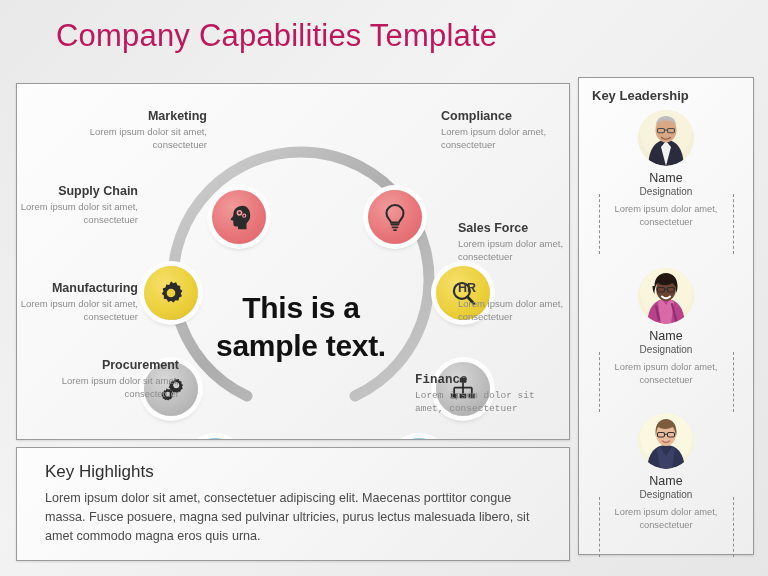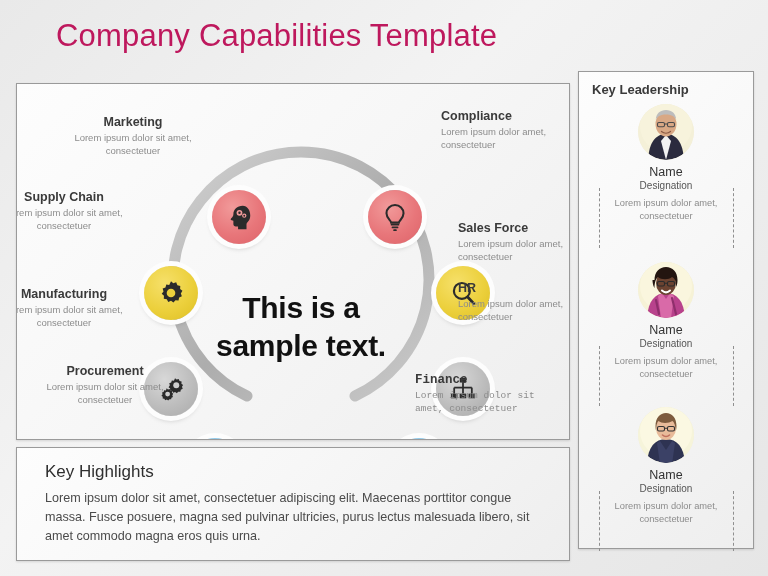--- a/index.html
+++ b/index.html
@@ -20,41 +20,41 @@
 
   
   .panel{
     position:absolute;
     background:linear-gradient(135deg,#fdfdfd 0%,#f7f7f7 45%,#eeeeee 100%);
     border:1px solid #9a9a9a;
     box-shadow:0 1px 2px rgba(0,0,0,.12);
   }
   #main-panel{left:16px;top:83px;width:552px;height:355px;overflow:hidden;}
   #highlights-panel{left:16px;top:447px;width:552px;height:112px;}
-  #leadership-panel{left:578px;top:71px;width:174px;height:476px;}
+  #leadership-panel{left:578px;top:77px;width:174px;height:476px;}
 
   
   .diagram{position:absolute;inset:0;}
   .arc-svg{position:absolute;left:0;top:0;}
 
   .node{position:absolute;width:54px;height:54px;border-radius:50%;
         display:flex;align-items:center;justify-content:center;
         box-shadow:0 0 0 5px #fdfdfd, 0 3px 6px rgba(0,0,0,.33);
   }
   .node svg{display:block;}
   .node-red{background:radial-gradient(circle at 38% 32%,#f19a9a 0%,#e8767a 55%,#dd6268 100%);}
   .node-yellow{background:radial-gradient(circle at 38% 32%,#f6e06a 0%,#ecd03c 55%,#ddbe22 100%);}
   .node-gray{background:radial-gradient(circle at 38% 32%,#d8d8d8 0%,#bdbdbd 55%,#a9a9a9 100%);}
   .node-blue{background:radial-gradient(circle at 38% 32%,#aad8f0 0%,#82c3e8 55%,#68b4e0 100%);}
 
   .label{position:absolute;width:148px;}
   .label .lbl-title{font-size:12.5px;font-weight:bold;color:#3a3a3a;line-height:15px;}
   .label .lbl-body{font-size:9.5px;color:#8c8c8c;line-height:12.5px;margin-top:2px;}
   .label.right{text-align:left;}
-  .label.left{text-align:center;margin-top:6px;}
+  .label.left{text-align:right;}
 
   .center-text{
     position:absolute;left:186px;top:205px;width:196px;
     text-align:center;font-size:30px;font-weight:bold;color:#111;
     line-height:38px;letter-spacing:-.3px;
   }
 
   
   .kh-title{position:absolute;left:28px;top:14px;font-size:17px;font-weight:400;color:#2f2f2f;}
   .kh-body{position:absolute;left:28px;top:41px;width:500px;

